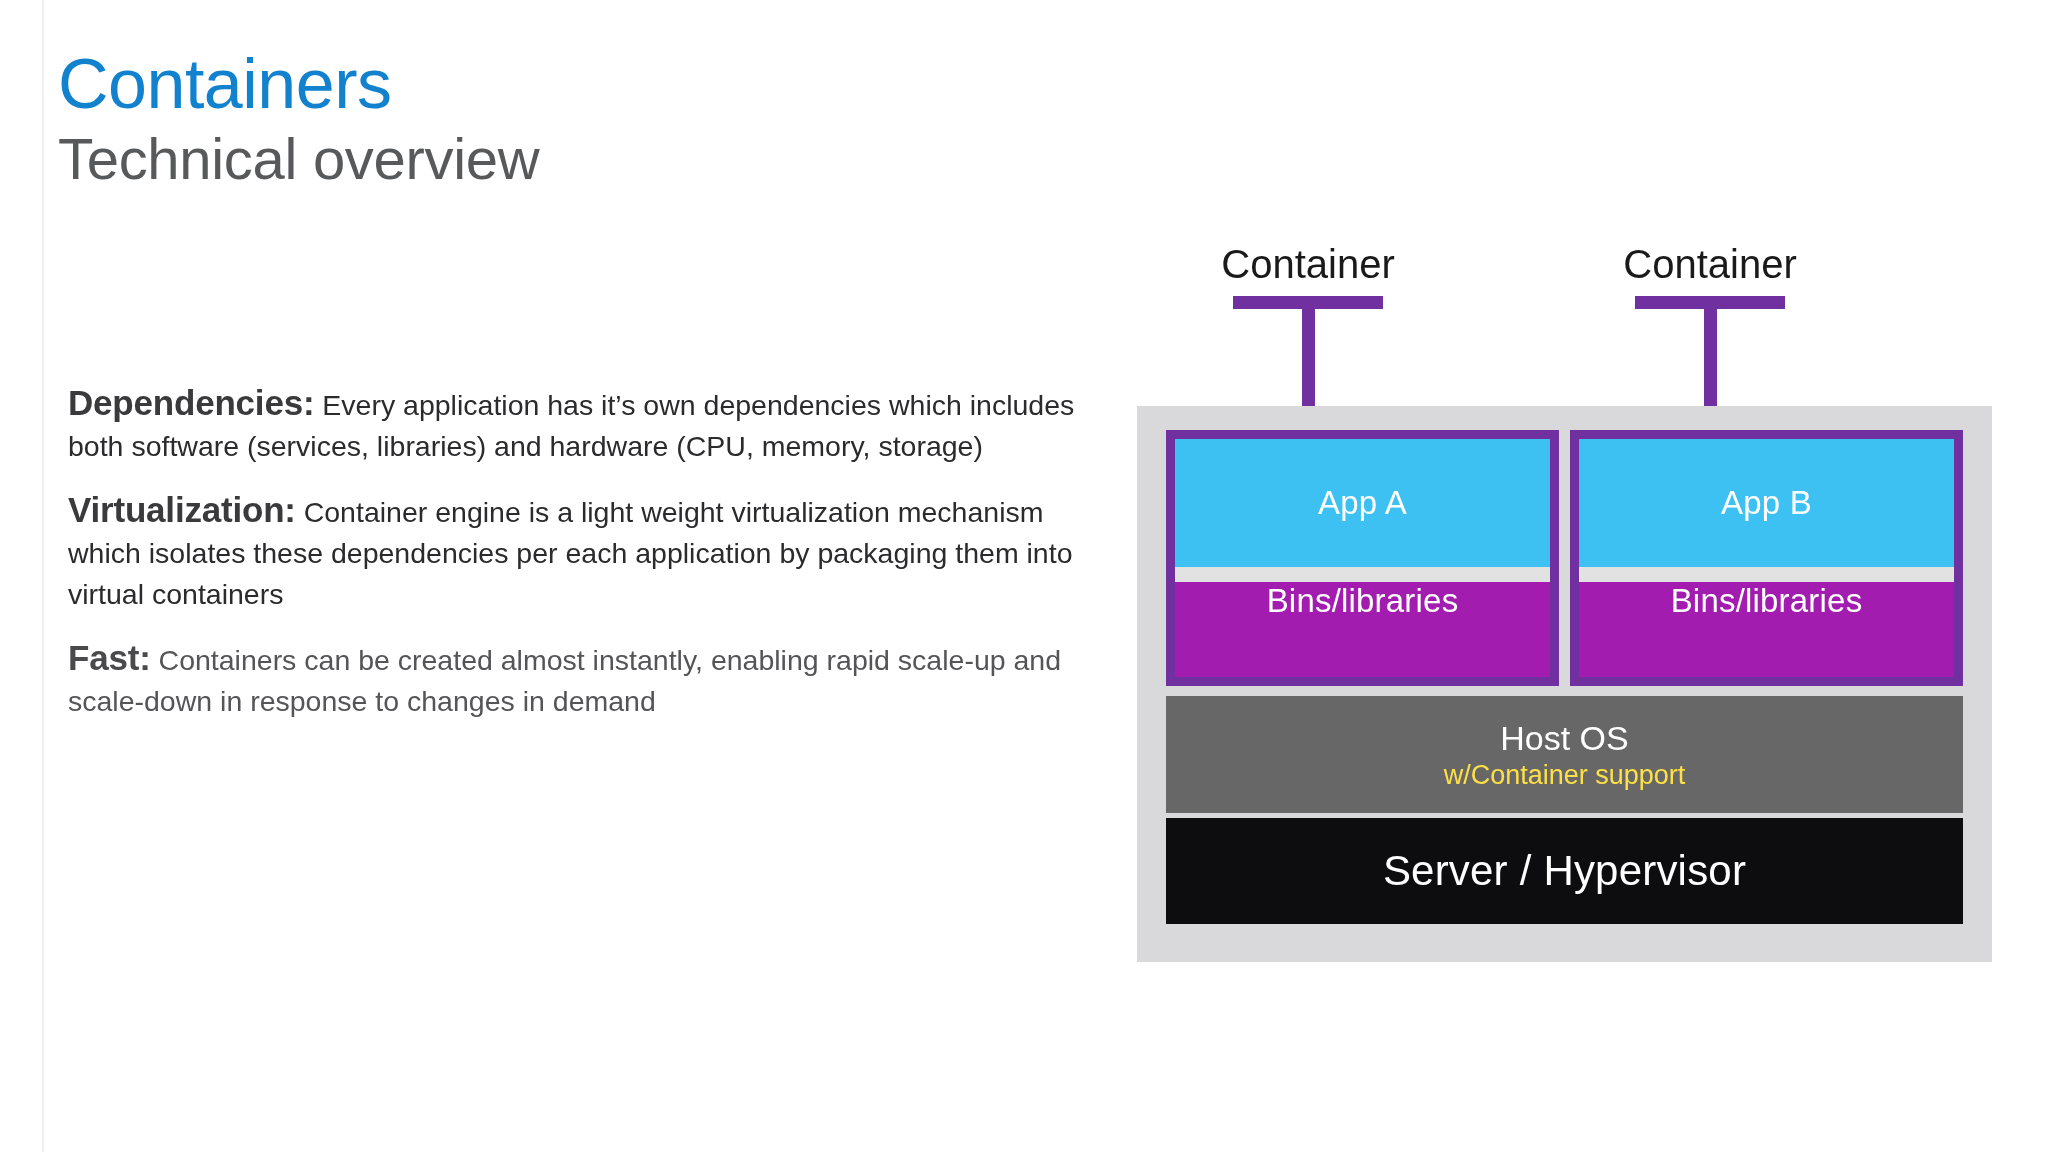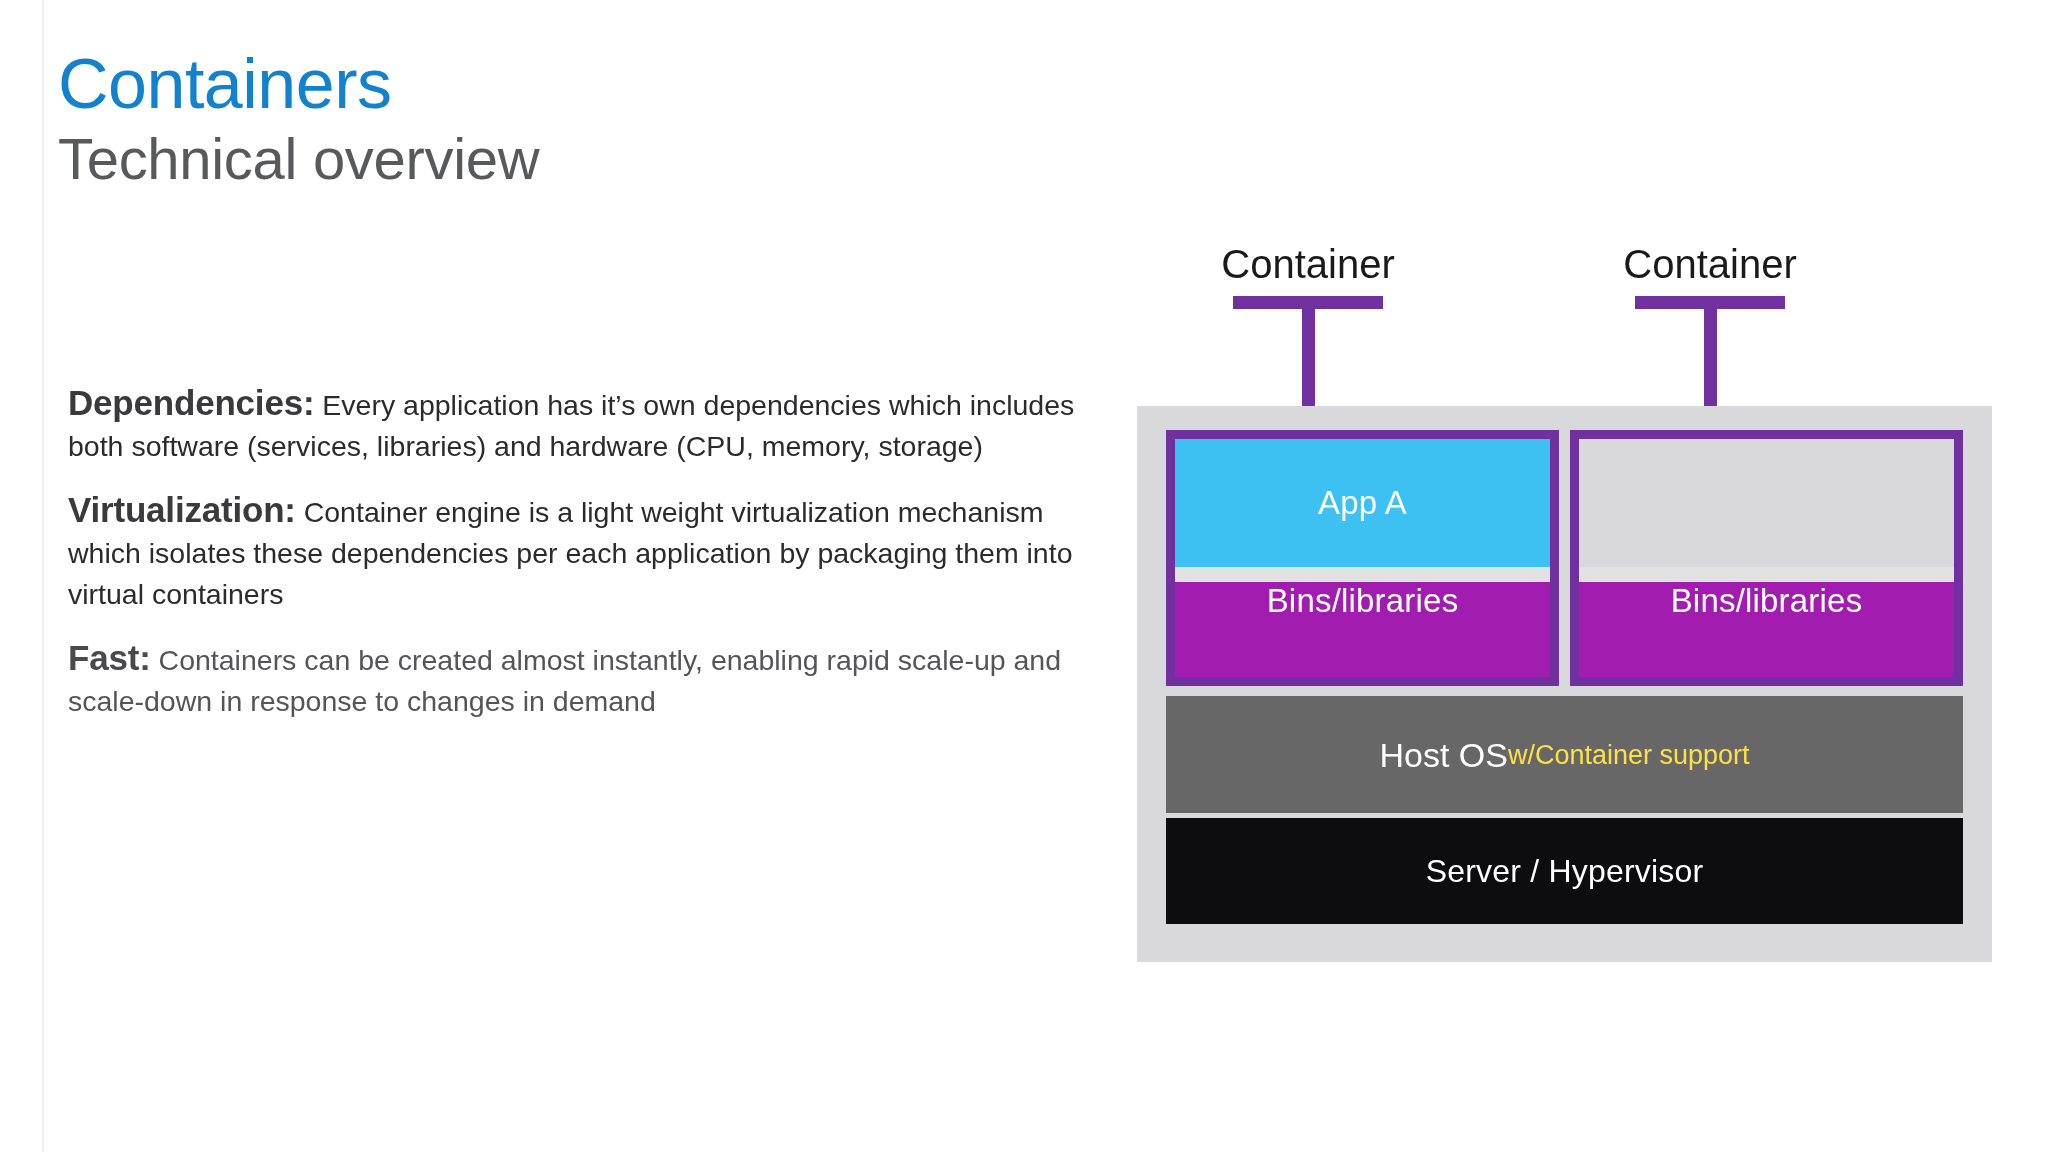--- a/index.html
+++ b/index.html
@@ -194,20 +194,21 @@
 
   
   .host-os {
     position: absolute;
     left: 29px;
     top: 290px;
     width: 797px;
     height: 117px;
     background: #676767;
     display: flex;
+    flex-direction: column;
     align-items: center;
     justify-content: center;
   }
   .host-os-title {
     font-size: 34px;
     line-height: 40px;
     color: #ffffff;
     font-weight: 400;
   }
   .host-os-sub {
@@ -223,21 +224,21 @@
     left: 29px;
     top: 412px;
     width: 797px;
     height: 106px;
     background: #0D0D0F;
     display: flex;
     align-items: center;
     justify-content: center;
   }
   .server-label {
-    font-size: 32px;
+    font-size: 42px;
     color: #ffffff;
     font-weight: 400;
     letter-spacing: 0.2px;
   }
 </style>
 </head>
 <body>
 
 <div id="slide">
 
@@ -288,20 +289,23 @@
       <div class="app-box">
         <span class="app-label">App A</span>
       </div>
       <div class="box-gap"></div>
       <div class="bins-box">
         <span class="bins-label">Bins/libraries</span>
       </div>
     </div>
 
     <div class="container-card right">
+      <div class="app-box">
+        <span class="app-label">App B</span>
+      </div>
       <div class="box-gap"></div>
       <div class="bins-box">
         <span class="bins-label">Bins/libraries</span>
       </div>
     </div>
 
     <div class="host-os">
       <div class="host-os-title">Host OS</div>
       <div class="host-os-sub">w/Container support</div>
     </div>

